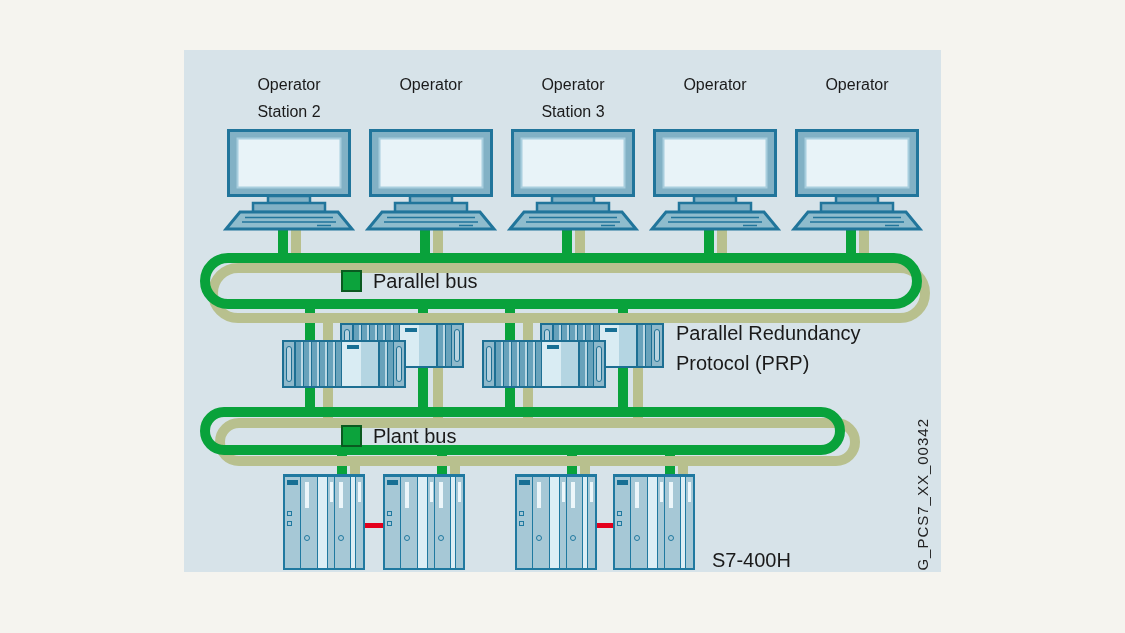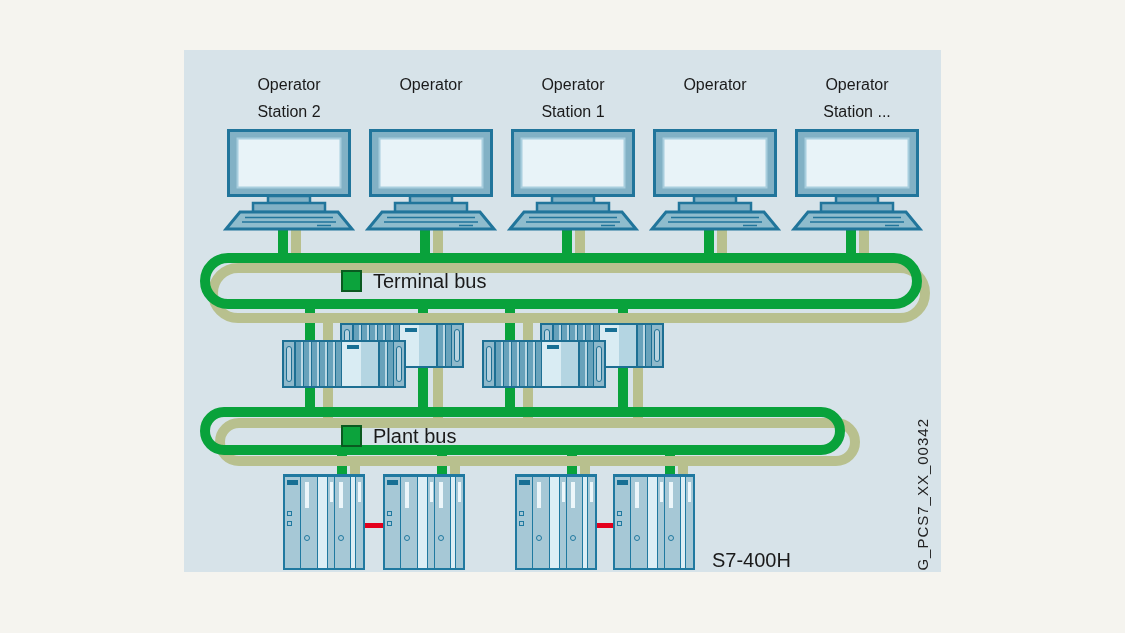--- a/index.html
+++ b/index.html
@@ -76,27 +76,31 @@
       <div class="abs vline-g" style="left: 253px; top: 398px; width: 10px; height: 27px;"></div>
       <div class="abs vline-g" style="left: 383px; top: 398px; width: 10px; height: 27px;"></div>
       <div class="abs vline-g" style="left: 481px; top: 398px; width: 10px; height: 27px;"></div>
       <div class="ring ring-o" id="tbus-o" style="left:24px;top:213px;width:722px;height:60px;border-radius:34px;"></div>
     <div class="ring ring-g" id="tbus-g" style="left:16px;top:203px;width:722px;height:56px;border-radius:32px;"></div>
     <div class="ring ring-o" id="pbus-o" style="left:31px;top:368px;width:645px;height:48px;border-radius:28px;"></div>
     <div class="ring ring-g" id="pbus-g" style="left:16px;top:357px;width:645px;height:48px;border-radius:28px;"></div>
 
     <div class="legend" style="left:157px;top:219px;">
       <span class="sq"></span>
-      <span>Terminal bus</span>
+      <span>Parallel bus</span>
     </div>
     <div class="legend" style="left:157px;top:374px;justify-content:center;">
       <span class="sq"></span>
       <span>Plant bus</span>
     </div>
 
+    <div class="prp" style="left:492px;top:268px;">
+      <div>Parallel Redundancy</div>
+      <div>Protocol (PRP)</div>
+    </div>
     <div class="s7" style="left:528px;top:499px;">S7-400H</div>
     <div class="figid" style="left:730px;top:368px;">G_PCS7_XX_00342</div>
   <div class="station-label" style="left: 25px; top: 21px;">
         <div>Operator</div>
         <div>Station 2</div>
       </div>
       <div class="abs" style="left: 35px; top: 76px; width: 140px; height: 106px;"><svg width="140" height="106" viewBox="0 0 140 106">
         <rect x="9.5" y="4.5" width="121" height="65" fill="#82b1c5" stroke="#21759b" stroke-width="3"></rect>
         <rect x="18.5" y="12.5" width="103" height="49" fill="#e8f3f8" stroke="#a8cede" stroke-width="2"></rect>
         <rect x="49" y="70" width="42" height="8" fill="#82b1c5" stroke="#21759b" stroke-width="2.5"></rect>
@@ -114,21 +118,21 @@
         <rect x="18.5" y="12.5" width="103" height="49" fill="#e8f3f8" stroke="#a8cede" stroke-width="2"></rect>
         <rect x="49" y="70" width="42" height="8" fill="#82b1c5" stroke="#21759b" stroke-width="2.5"></rect>
         <rect x="34" y="77" width="72" height="9" fill="#82b1c5" stroke="#21759b" stroke-width="2.5"></rect>
         <polygon points="21,86 119,86 133,103 7,103" fill="#8fbccd" stroke="#21759b" stroke-width="3"></polygon>
         <line x1="26" y1="91.5" x2="114" y2="91.5" stroke="#21759b" stroke-width="1.5"></line>
         <line x1="23" y1="96" x2="117" y2="96" stroke="#21759b" stroke-width="1.5"></line>
         <line x1="98" y1="99.5" x2="112" y2="99.5" stroke="#21759b" stroke-width="1.5"></line>
       </svg></div>
       <div class="station-label" style="left: 309px; top: 21px;">
         <div>Operator</div>
-        <div>Station 1</div>
+        <div>Station 3</div>
       </div>
       <div class="abs" style="left: 319px; top: 76px; width: 140px; height: 106px;"><svg width="140" height="106" viewBox="0 0 140 106">
         <rect x="9.5" y="4.5" width="121" height="65" fill="#82b1c5" stroke="#21759b" stroke-width="3"></rect>
         <rect x="18.5" y="12.5" width="103" height="49" fill="#e8f3f8" stroke="#a8cede" stroke-width="2"></rect>
         <rect x="49" y="70" width="42" height="8" fill="#82b1c5" stroke="#21759b" stroke-width="2.5"></rect>
         <rect x="34" y="77" width="72" height="9" fill="#82b1c5" stroke="#21759b" stroke-width="2.5"></rect>
         <polygon points="21,86 119,86 133,103 7,103" fill="#8fbccd" stroke="#21759b" stroke-width="3"></polygon>
         <line x1="26" y1="91.5" x2="114" y2="91.5" stroke="#21759b" stroke-width="1.5"></line>
         <line x1="23" y1="96" x2="117" y2="96" stroke="#21759b" stroke-width="1.5"></line>
         <line x1="98" y1="99.5" x2="112" y2="99.5" stroke="#21759b" stroke-width="1.5"></line>
@@ -141,21 +145,20 @@
         <rect x="18.5" y="12.5" width="103" height="49" fill="#e8f3f8" stroke="#a8cede" stroke-width="2"></rect>
         <rect x="49" y="70" width="42" height="8" fill="#82b1c5" stroke="#21759b" stroke-width="2.5"></rect>
         <rect x="34" y="77" width="72" height="9" fill="#82b1c5" stroke="#21759b" stroke-width="2.5"></rect>
         <polygon points="21,86 119,86 133,103 7,103" fill="#8fbccd" stroke="#21759b" stroke-width="3"></polygon>
         <line x1="26" y1="91.5" x2="114" y2="91.5" stroke="#21759b" stroke-width="1.5"></line>
         <line x1="23" y1="96" x2="117" y2="96" stroke="#21759b" stroke-width="1.5"></line>
         <line x1="98" y1="99.5" x2="112" y2="99.5" stroke="#21759b" stroke-width="1.5"></line>
       </svg></div>
       <div class="station-label" style="left: 593px; top: 21px;">
         <div>Operator</div>
-        <div>Station ...</div>
       </div>
       <div class="abs" style="left: 603px; top: 76px; width: 140px; height: 106px;"><svg width="140" height="106" viewBox="0 0 140 106">
         <rect x="9.5" y="4.5" width="121" height="65" fill="#82b1c5" stroke="#21759b" stroke-width="3"></rect>
         <rect x="18.5" y="12.5" width="103" height="49" fill="#e8f3f8" stroke="#a8cede" stroke-width="2"></rect>
         <rect x="49" y="70" width="42" height="8" fill="#82b1c5" stroke="#21759b" stroke-width="2.5"></rect>
         <rect x="34" y="77" width="72" height="9" fill="#82b1c5" stroke="#21759b" stroke-width="2.5"></rect>
         <polygon points="21,86 119,86 133,103 7,103" fill="#8fbccd" stroke="#21759b" stroke-width="3"></polygon>
         <line x1="26" y1="91.5" x2="114" y2="91.5" stroke="#21759b" stroke-width="1.5"></line>
         <line x1="23" y1="96" x2="117" y2="96" stroke="#21759b" stroke-width="1.5"></line>
         <line x1="98" y1="99.5" x2="112" y2="99.5" stroke="#21759b" stroke-width="1.5"></line>

